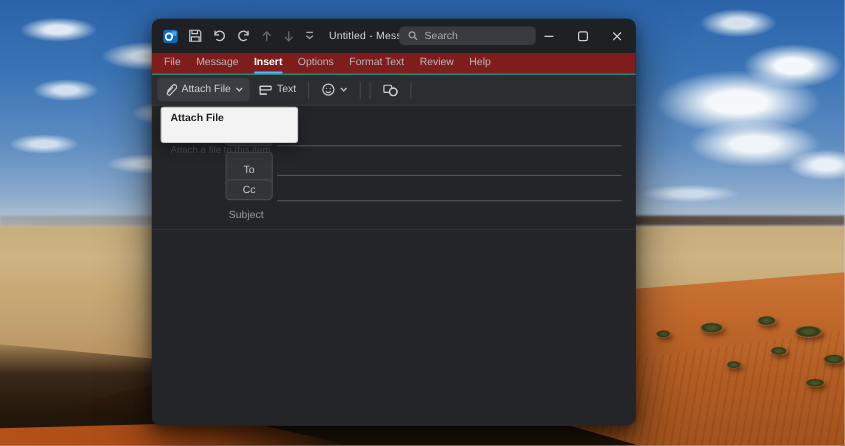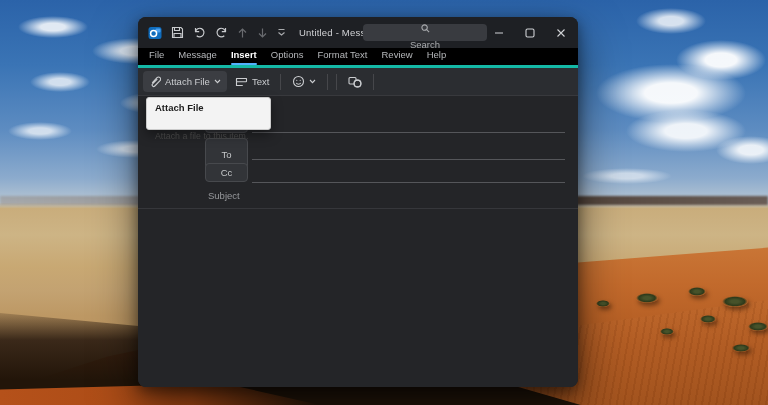--- a/index.html
+++ b/index.html
@@ -57,25 +57,25 @@
     box-shadow:0 20px 45px rgba(0,0,0,.55), 0 4px 14px rgba(0,0,0,.45);
     color:#cfd1d4; font-size:9.5px; }
 
   .titlebar { height:31px; background:#1e2024; display:flex; align-items:center;
     padding:0 10px; position:relative; }
   .titlebar .qat { display:flex; align-items:center; gap:9px; }
   .icon-btn { display:flex; align-items:center; justify-content:center; }
   .title-text { margin-left:13px; color:#d2d3d6; white-space:nowrap; letter-spacing:.2px; }
   .searchbox { position:absolute; left:225px; top:7px; width:124px; height:17px;
     background:#393b40; border-radius:4px; display:flex; align-items:center; gap:6px;
-    padding:0 8px; color:#a9abae;flex-direction:column; }
+    padding:0 8px; color:#a9abae; }
   .win-controls { margin-left:auto; display:flex; align-items:center; gap:21px; padding-right:2px; }
 
-  .tabrow { height:20px; background:#000000; display:flex; align-items:flex-end;
-    padding-left:4px; border-bottom:3px solid #14b8a6; }
+  .tabrow { height:20px; background:#7f1d1d; display:flex; align-items:flex-end;
+    padding-left:4px; border-bottom:1px solid #14b8a6; }
   .tab { padding:3px 7px 5px; color:#b6b8bb; position:relative; cursor:default; white-space:nowrap; }
   .tab.active { color:#ffffff; font-weight:bold; }
   .tab.active::after { content:""; position:absolute; left:7px; right:7px; bottom:0;
     height:2px; border-radius:2px; background:#53b1fd; }
 
   .ribbon { height:28px; background:#2b2d31; border-bottom:1px solid #38393d;
     display:flex; align-items:center; padding:0 5px; gap:2px; }
   .rbtn { display:flex; align-items:center; gap:4px; padding:4px 6px; border-radius:4px;
     color:#cbcdd0; white-space:nowrap; }
   .rbtn.hover { background:#3b3d42; }

